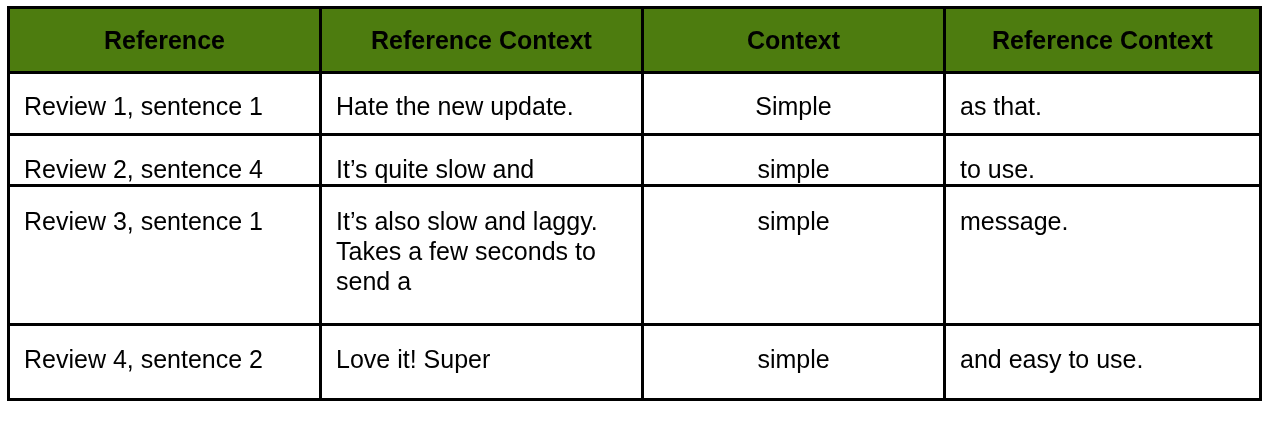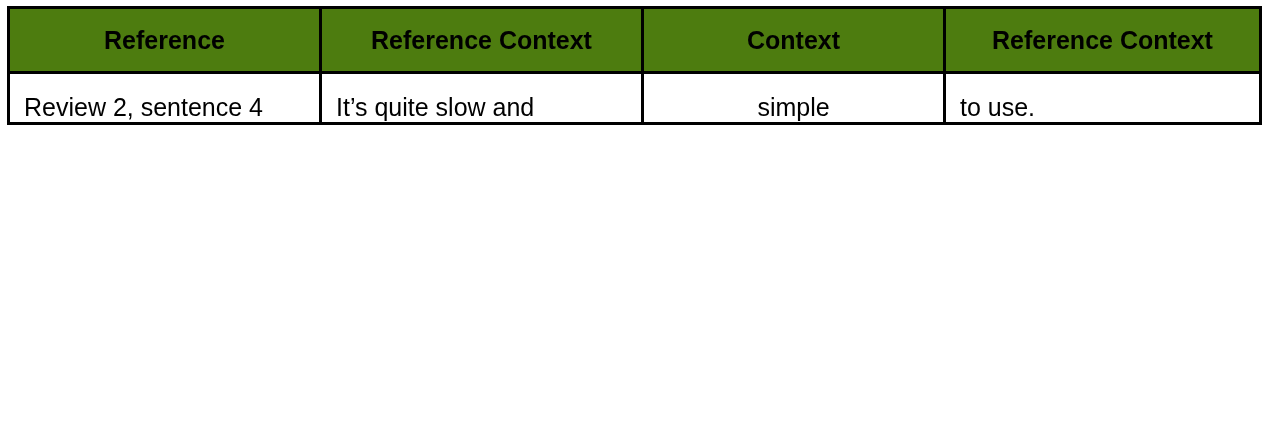--- a/index.html
+++ b/index.html
@@ -44,20 +44,38 @@
       <col class="c3">
       <col class="c4">
     </colgroup>
   <tbody>
       <tr>
     <th>Reference</th>
     <th>Reference Context</th>
     <th>Context</th>
     <th>Reference Context</th>
   </tr>
+  <tr class="r1">
+    <td>Review 1, sentence 1</td>
+    <td>Hate the new update.</td>
+    <td class="center">Simple</td>
+    <td>as that.</td>
+  </tr>
   <tr class="r2">
     <td>Review 2, sentence 4</td>
     <td>It’s quite slow and</td>
     <td class="center">simple</td>
     <td>to use.</td>
   </tr>
+  <tr class="r3">
+    <td>Review 3, sentence 1</td>
+    <td>It’s also slow and laggy. Takes a few seconds to send a</td>
+    <td class="center">simple</td>
+    <td>message.</td>
+  </tr>
+  <tr class="r4">
+    <td>Review 4, sentence 2</td>
+    <td>Love it! Super</td>
+    <td class="center">simple</td>
+    <td>and easy to use.</td>
+  </tr>
 </tbody>
   </table>
 
 </body></html>

